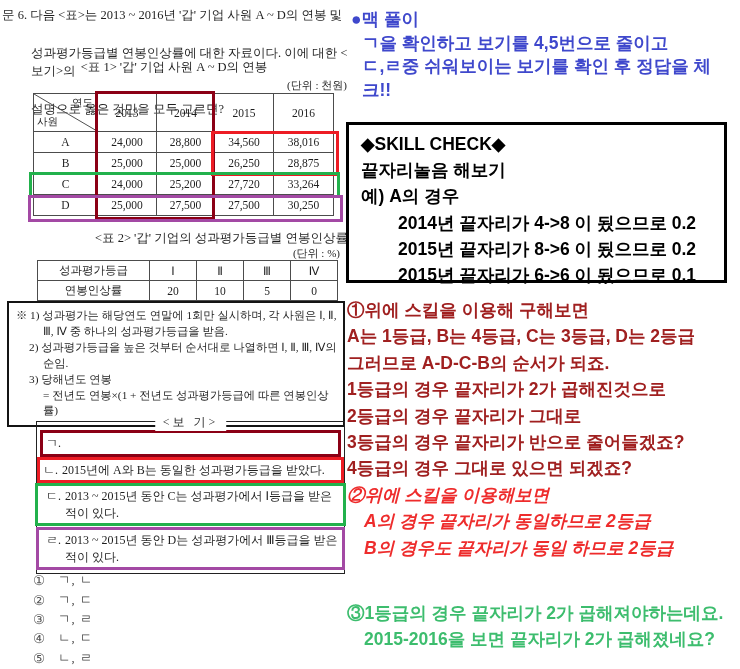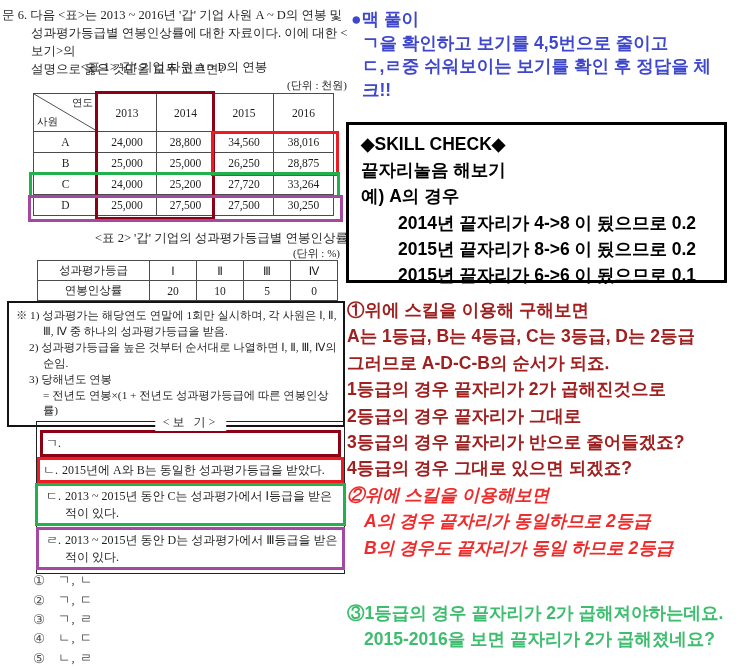--- a/index.html
+++ b/index.html
@@ -3,21 +3,21 @@
 <meta charset="utf-8">
 <style>
   * { margin:0; padding:0; box-sizing:border-box; }
   html,body { background:#ffffff; }
   .page {
     position:relative; width:740px; height:669px; background:#ffffff;
     font-family:"Liberation Serif", serif; color:#1e1e1e; overflow:hidden;
   }
   
   .question { position:absolute; left:2px; top:6px; width:346px; font-size:12.5px; line-height:18px; }
-  .question .q2, .question .q3 { padding-left:29px; }
+  .question .q2, .question .q3 { padding-left:29px;margin-top:20px; }
 
   .t1-caption { position:absolute; left:0; top:59px; width:348px; text-align:center; font-size:12.5px; }
   .t1-unit    { position:absolute; left:0; top:78px; width:347px; text-align:right; font-size:11px; }
 
   .t1-wrap { position:absolute; left:33px; top:93px; width:300px; }
   table { border-collapse:collapse; table-layout:fixed; }
   .t1 { width:300px; font-size:11.5px; }
   .t1 td { border:1px solid #4c4c4c; text-align:center; vertical-align:middle; height:21px; padding:0; }
   .t1 .hrow td { height:38px; }
   .t1 .c0 { width:64px; } .t1 .c1 { width:59px; } .t1 .c2 { width:58px; }

